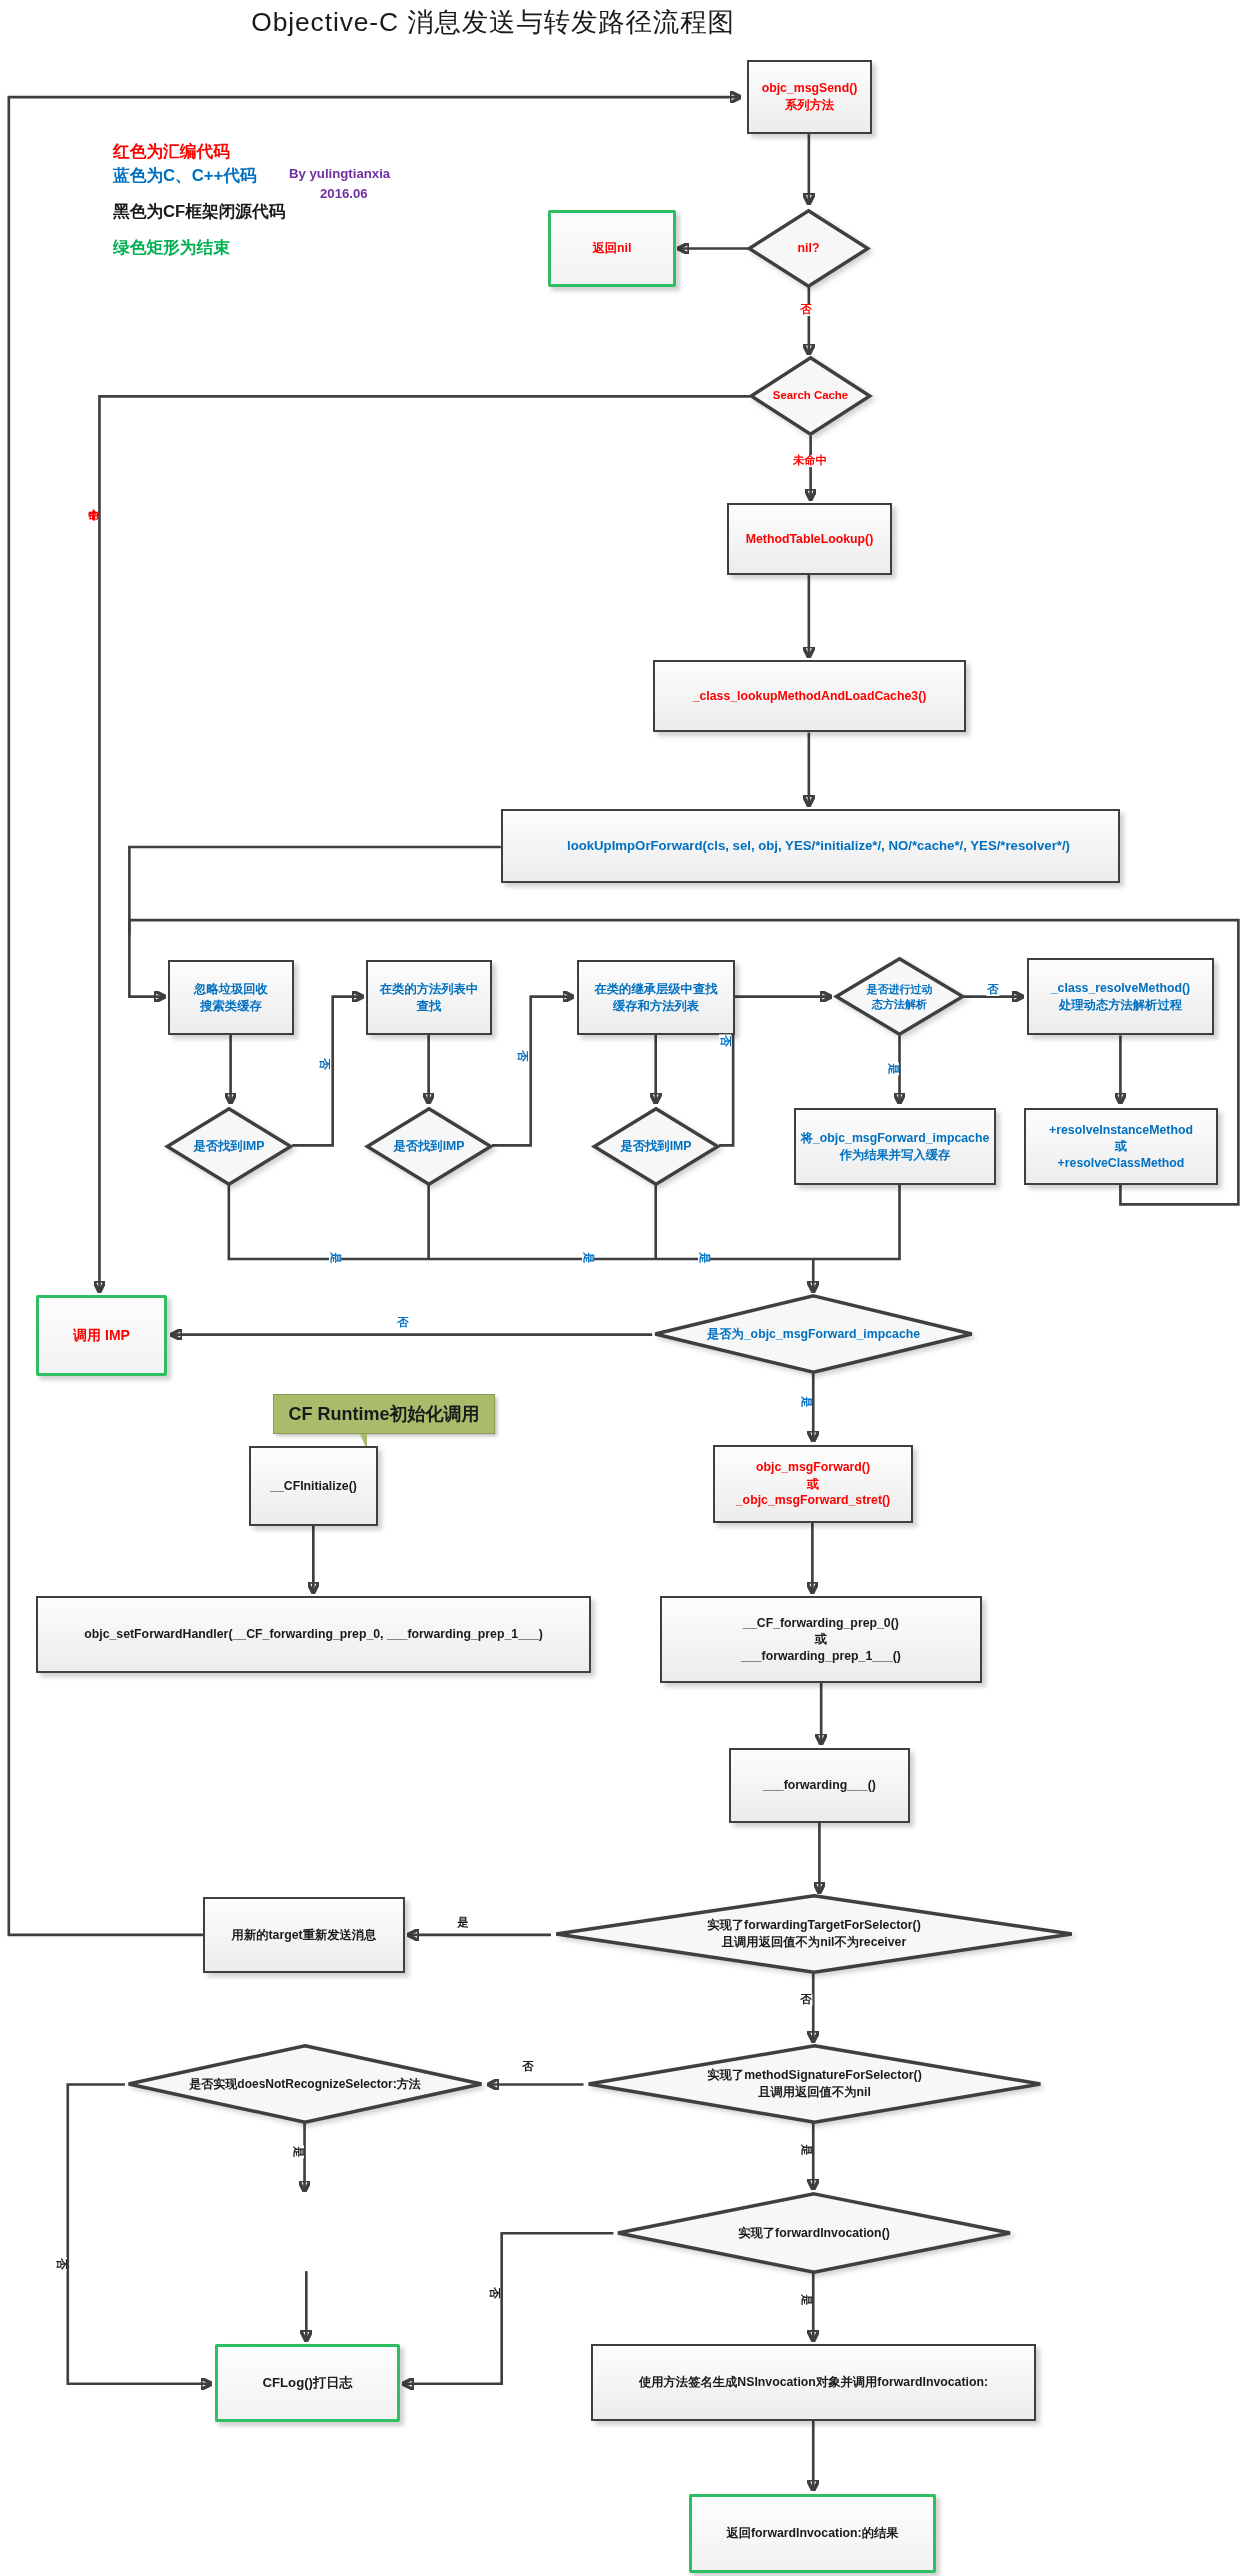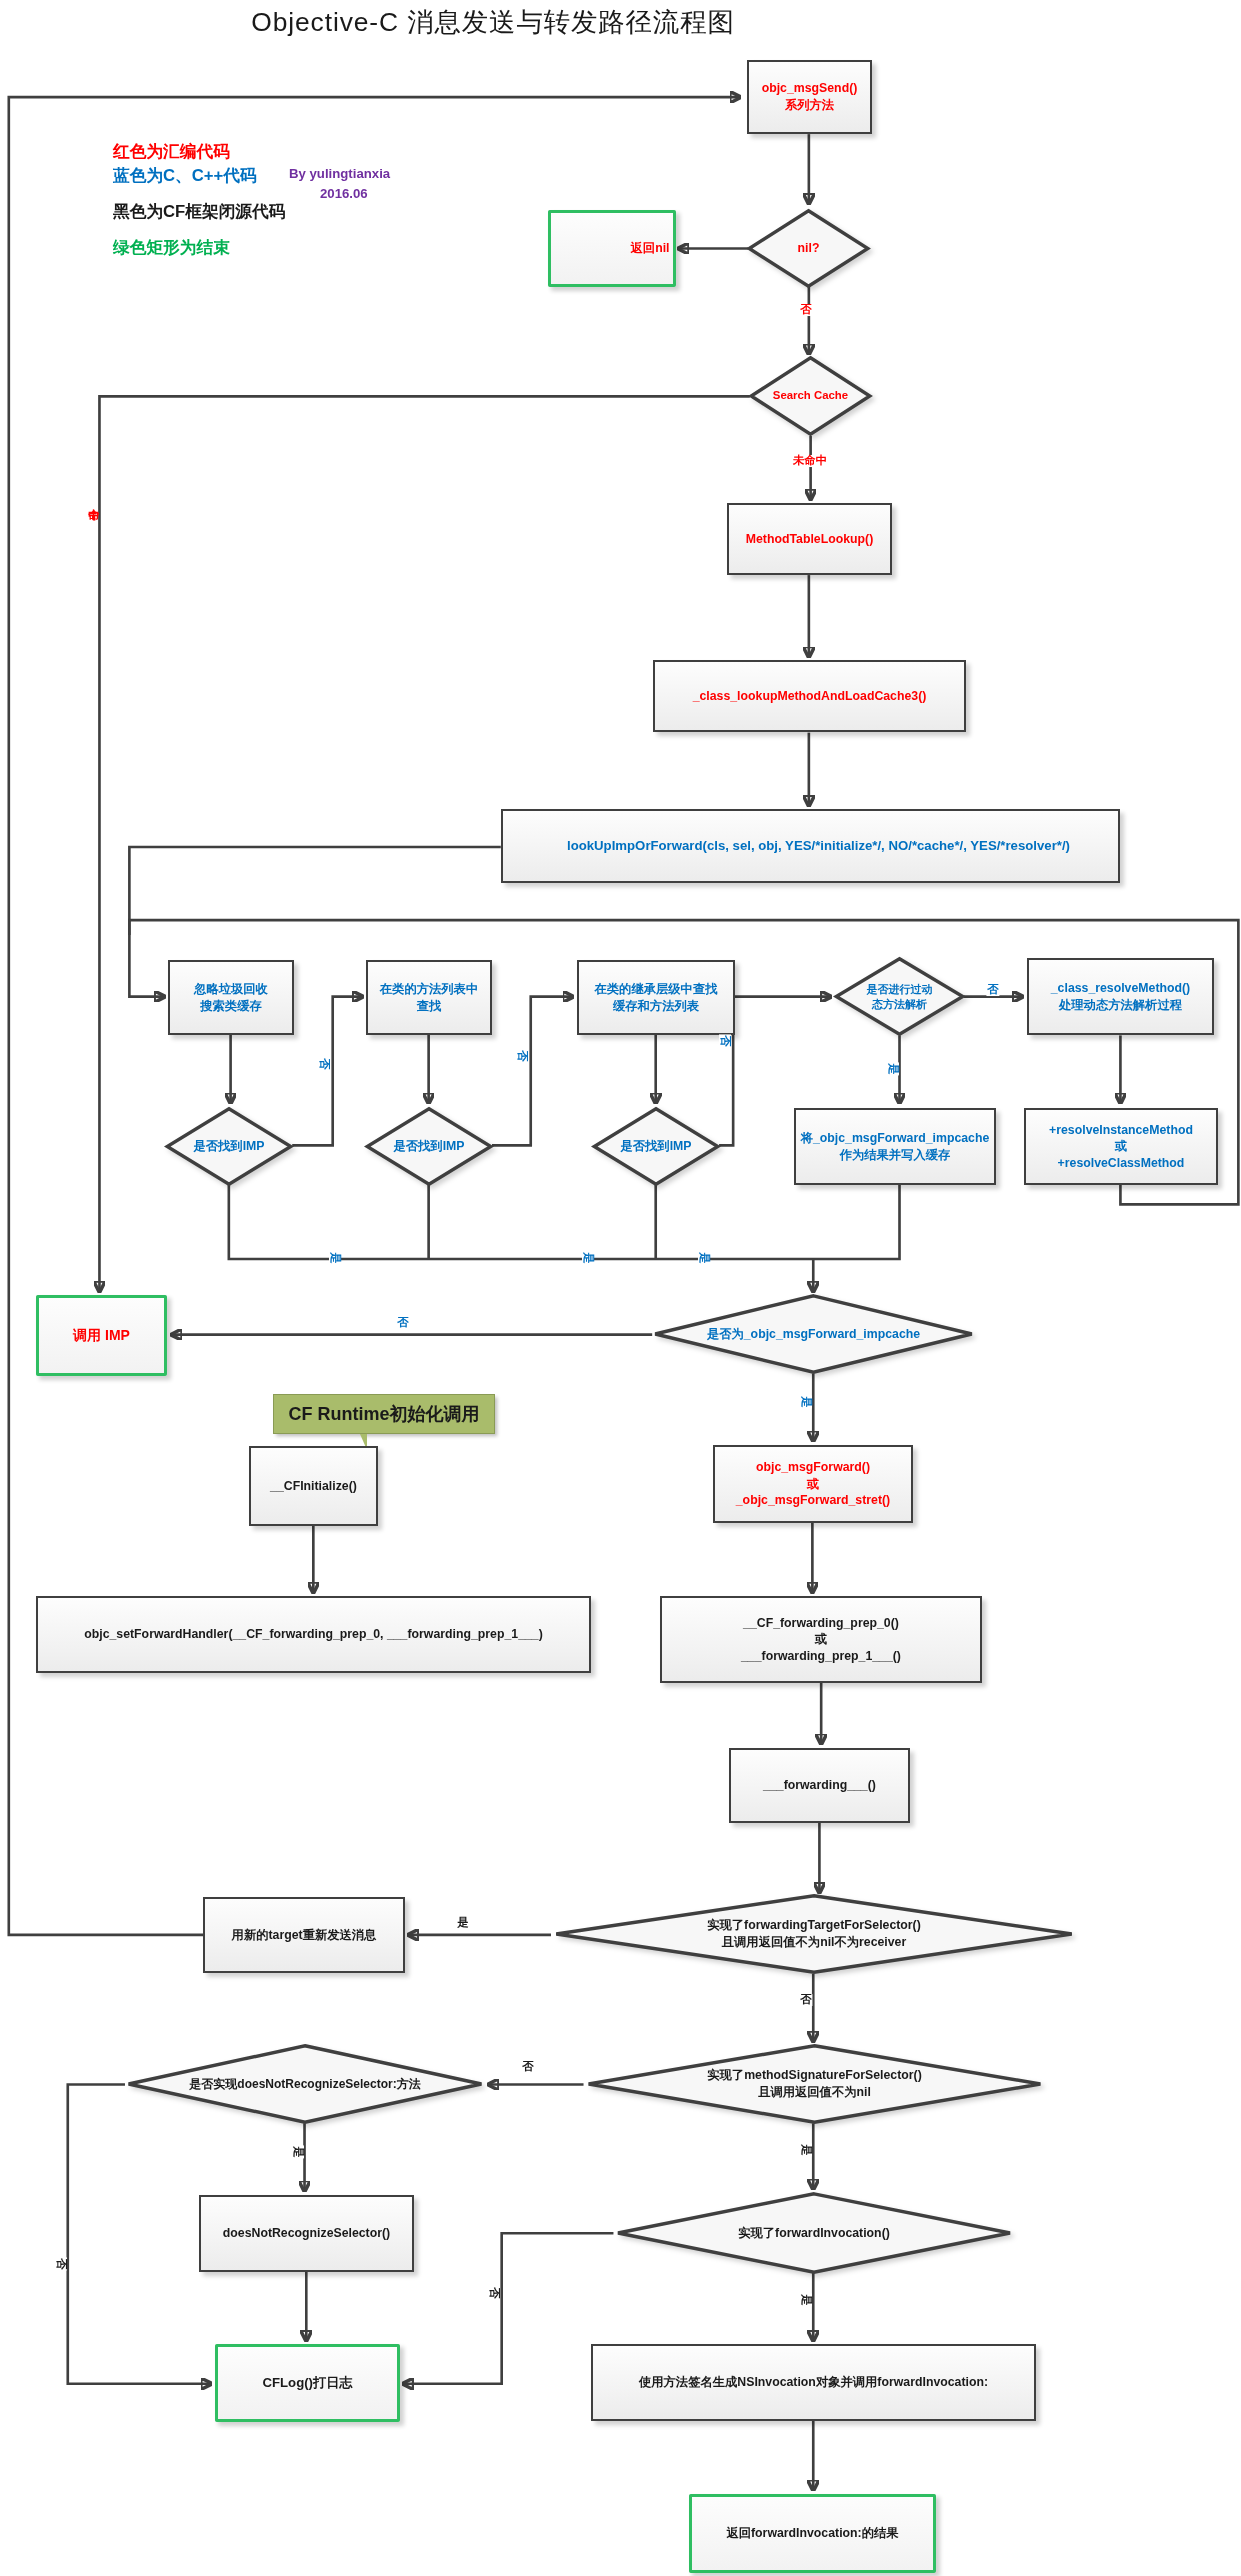--- a/index.html
+++ b/index.html
@@ -93,21 +93,21 @@
   <div class="legend blue" style="left:113px;top:164px;">蓝色为C、C++代码</div>
   <div class="legend blacktxt" style="left:113px;top:200px;">黑色为CF框架闭源代码</div>
   <div class="legend greentxt" style="left:113px;top:236px;">绿色矩形为结束</div>
   <div class="credit purple" style="left:289px;top:166px;">By yulingtianxia</div>
   <div class="credit purple" style="left:320px;top:186px;">2016.06</div>
 
   <div class="node box" style="left:747px;top:60px;width:125px;height:74px;">
       <span class="label red">objc_msgSend()
 系列方法</span>
     </div>
-  <div class="node greenbox" style="left:548px;top:210px;width:128px;height:77px;justify-content:flex-end;">
+  <div class="node greenbox" style="left:548px;top:210px;width:128px;height:77px;">
       <span class="label red">返回nil</span>
     </div>
   <div class="node box" style="left:727px;top:503px;width:165px;height:72px;">
       <span class="label red">MethodTableLookup()</span>
     </div>
   <div class="node box" style="left:653px;top:660px;width:313px;height:72px;">
       <span class="label red">_class_lookupMethodAndLoadCache3()</span>
     </div>
   <div class="node box" style="left:501px;top:809px;width:619px;height:74px;padding-left:16px;">
       <span class="label blue" style="font-size:13.2px;">lookUpImpOrForward(cls, sel, obj, YES/*initialize*/, NO/*cache*/, YES/*resolver*/)</span>
@@ -158,23 +158,20 @@
   <div class="node box" style="left:660px;top:1596px;width:322px;height:87px;">
       <span class="label blacktxt">__CF_forwarding_prep_0()
 或
 ___forwarding_prep_1___()</span>
     </div>
   <div class="node box" style="left:729px;top:1748px;width:181px;height:75px;text-align:center;">
       <span class="label blacktxt">___forwarding___()</span>
     </div>
   <div class="node box" style="left:203px;top:1897px;width:202px;height:76px;">
       <span class="label blacktxt">用新的target重新发送消息</span>
-    </div>
-  <div class="node box" style="left:199px;top:2195px;width:215px;height:77px;">
-      <span class="label blacktxt">doesNotRecognizeSelector()</span>
     </div>
   <div class="node greenbox" style="left:215px;top:2344px;width:185px;height:78px;">
       <span class="label blacktxt" style="font-size:13.2px;">CFLog()打日志</span>
     </div>
   <div class="node box" style="left:591px;top:2344px;width:445px;height:77px;">
       <span class="label blacktxt">使用方法签名生成NSInvocation对象并调用forwardInvocation:</span>
     </div>
   <div class="node greenbox" style="left:689px;top:2494px;width:247px;height:79px;">
       <span class="label blacktxt">返回forwardInvocation:的结果</span>
     </div>

